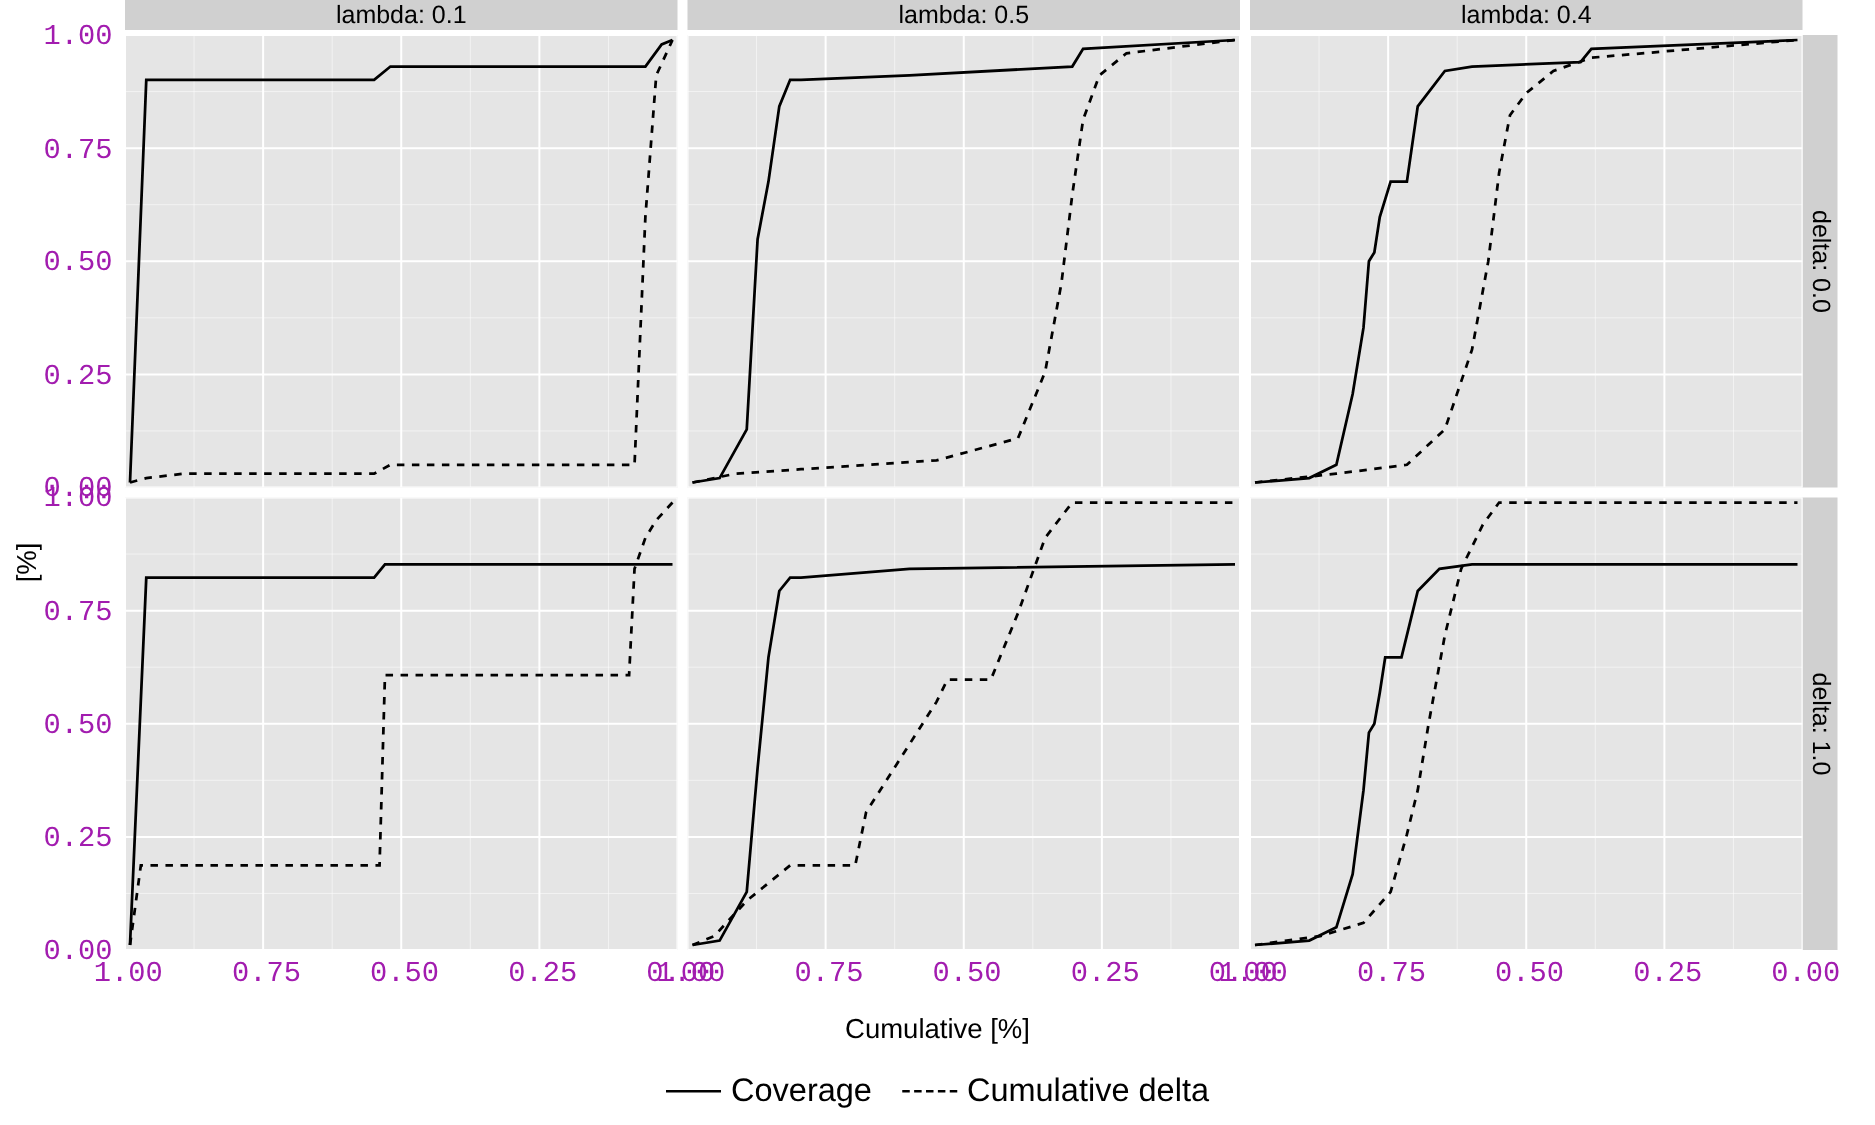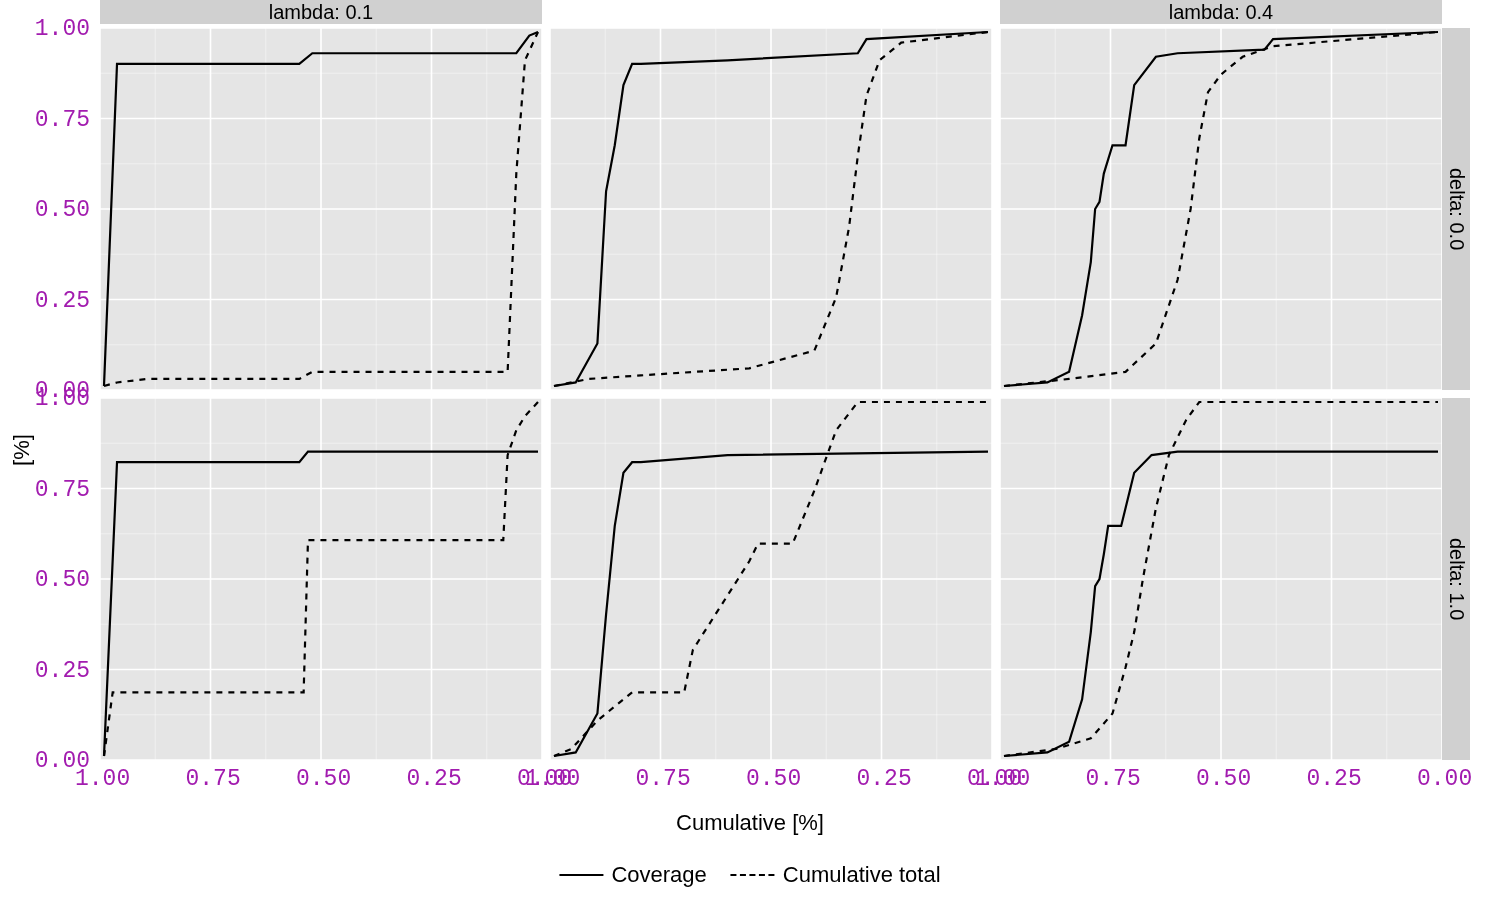--- a/index.html
+++ b/index.html
@@ -33,21 +33,21 @@
     color: #000;
   }
   .legend {
     position: absolute;
     bottom: 12px;
     left: 50%;
     transform: translateX(-50%);
     display: flex;
     gap: 24px;
     align-items: center;
-    font-size: 22px;
+    font-size: 26px;
   }
   .legend .swatch {
     width: 44px;
     height: 0;
     border-top: 2px solid #000;
     margin-right: 8px;
     display: inline-block;
     vertical-align: middle;
   }
   .legend .dashed { border-top-style: dashed; }
@@ -110,26 +110,27 @@
   <div class="yaxis-title">[%]</div>
   <div class="xaxis-title">Cumulative [%]</div>
 
   <div class="legend">
     <span class="legend-item">
       <span class="swatch"></span>
       <span>Coverage</span>
     </span>
     <span class="legend-item">
       <span class="swatch dashed"></span>
-      <span>Cumulative total</span>
+      <span>Cumulative delta</span>
     </span>
   </div>
 
   <div class="plot-area" id="plot">
       <div class="strip strip-col" style="left: 0px; width: 442px;">lambda: 0.1</div>
+      <div class="strip strip-col" style="left: 450px; width: 442px;">lambda: 0.5</div>
       <div class="strip strip-col" style="left: 900px; width: 442px;">lambda: 0.4</div>
       <div class="strip strip-row" style="top: 28px; height: 362px; left: 1342px;">delta: 0.0</div>
       <div class="strip strip-row" style="top: 398px; height: 362px; left: 1342px;">delta: 1.0</div>
       <div class="tick-label ytick" style="left: -70px; top: 378px;">0.00</div>
       <div class="tick-label ytick" style="left: -70px; top: 287.5px;">0.25</div>
       <div class="tick-label ytick" style="left: -70px; top: 197px;">0.50</div>
       <div class="tick-label ytick" style="left: -70px; top: 106.5px;">0.75</div>
       <div class="tick-label ytick" style="left: -70px; top: 16px;">1.00</div>
       <div class="tick-label ytick" style="left: -70px; top: 748px;">0.00</div>
       <div class="tick-label ytick" style="left: -70px; top: 657.5px;">0.25</div>

